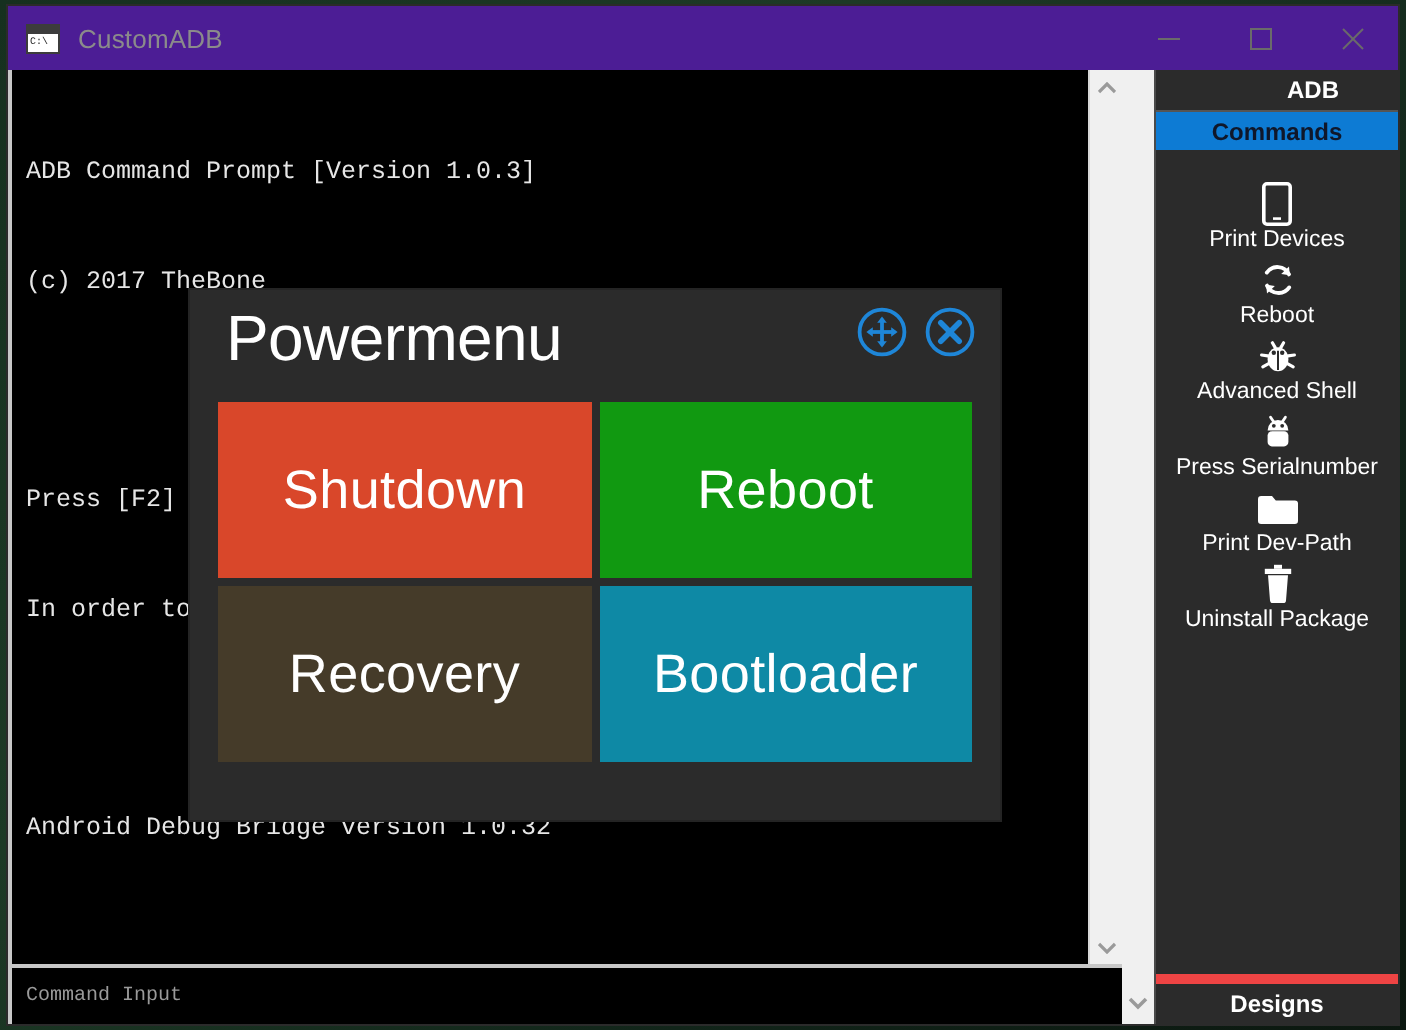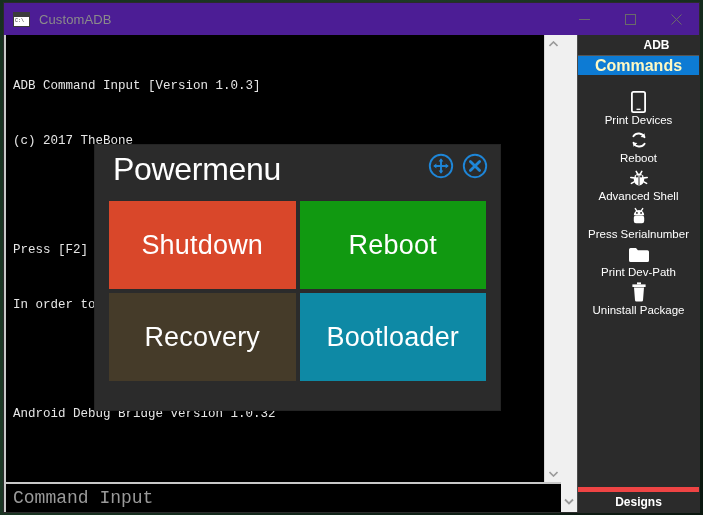--- a/index.html
+++ b/index.html
@@ -169,21 +169,21 @@
     align-items: center;
   }
   #command-input {
     width: 100%;
     height: 100%;
     background: transparent;
     border: 0;
     outline: none;
     color: #cfcfcf;
     font-family: "Liberation Mono", monospace;
-    font-size: 18px;
+    font-size: 10px;
     padding: 0 0 0 7px;
     box-sizing: border-box;
   }
   #command-input::placeholder { color: #9a9a9a; opacity: 1; }
 
   
   #sidebar {
     flex: 0 0 122px;
     width: 122px;
     background: #2b2b2b;
@@ -204,23 +204,23 @@
     background: #2b2b2b;
     border-bottom: 1px solid #555;
     padding-left: 36px;
   }
   .sb-section-title {
     flex: 0 0 19px;
     height: 19px;
     display: flex;
     align-items: center;
     justify-content: center;
-    font-size: 16px;
+    font-size: 12px;
     font-weight: bold;
-    color: #fef9c3;
+    color: #0f172a;
     background: #0d7bd4;
   }
   #sidebar-items {
     flex: 1 1 auto;
     overflow: hidden;
     padding-top: 16px;
   }
   .sb-item {
     display: flex;
     flex-direction: column;
@@ -360,21 +360,21 @@
       </div>
     </div>
   </div>
 
   <div id="window-body">
 
     <div id="console-column">
 
       <div id="console-area">
         <div id="console-output">
-          <div class="console-line">ADB Command Input [Version 1.0.3]</div>
+          <div class="console-line">ADB Command Prompt [Version 1.0.3]</div>
           <div class="console-line">(c) 2017 TheBone_</div>
           <div class="console-line"></div>
           <div class="console-line">Press [F2] to show the menu.</div>
           <div class="console-line">In order to use this program you've to install ADB system-wide!</div>
           <div class="console-line"></div>
           <div class="console-line">Android Debug Bridge version 1.0.32</div>
           <div class="console-line"></div>
           
           
           

